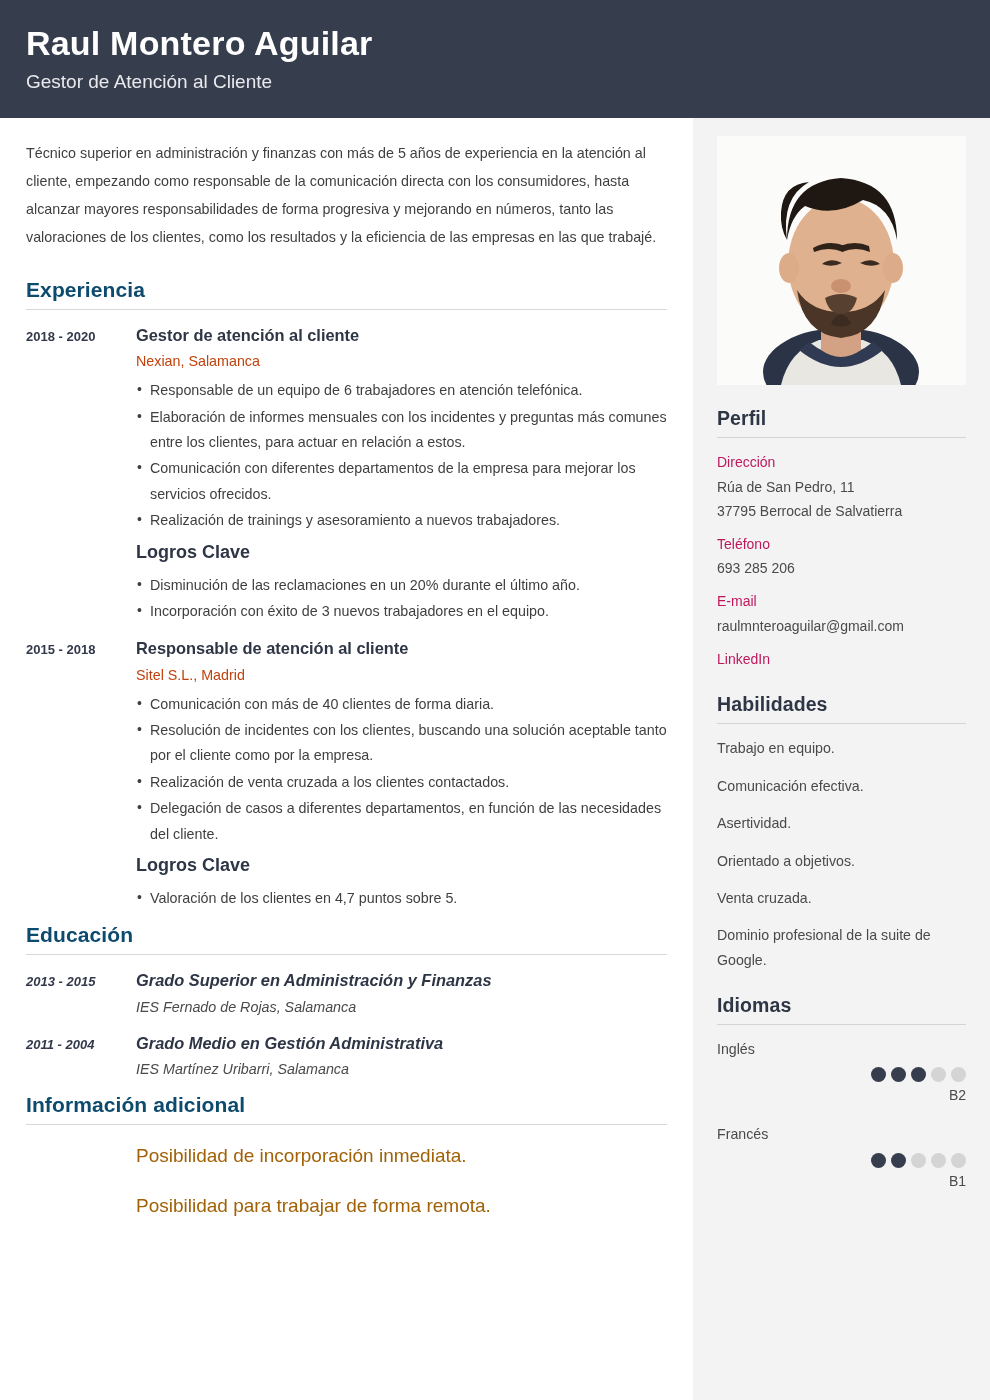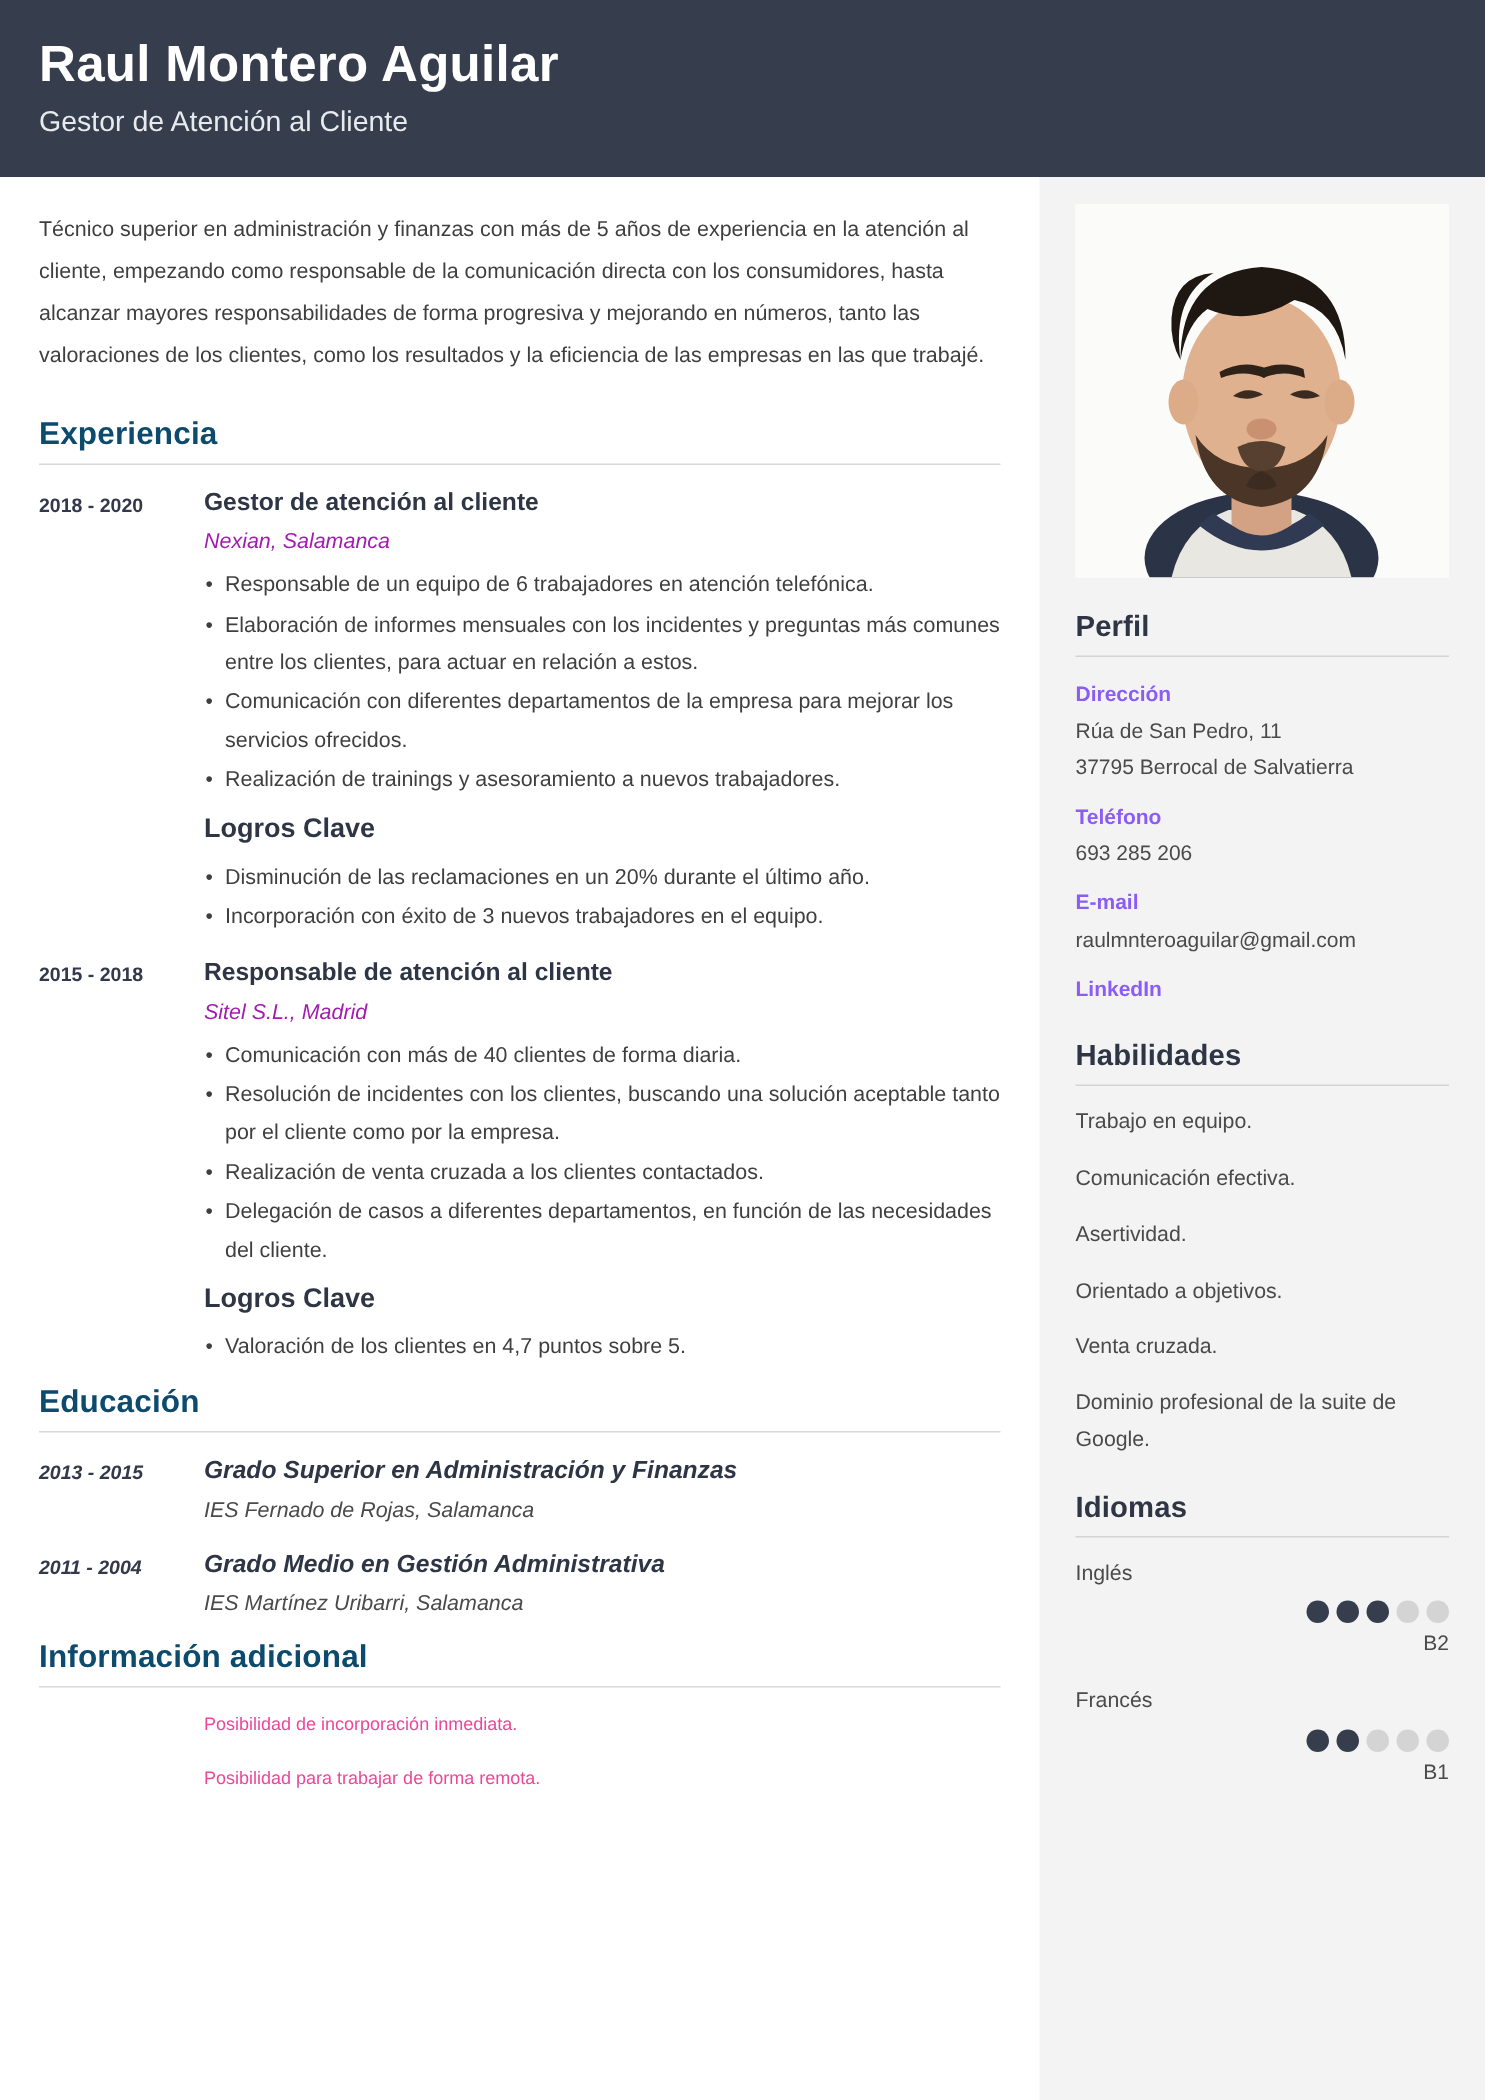--- a/index.html
+++ b/index.html
@@ -85,22 +85,21 @@
   .entry-body { flex: 1 1 auto; min-width: 0; }
 
   .entry-title {
     font-size: 16.4px;
     font-weight: bold;
     color: #2e3545;
     line-height: 1.5;
   }
   .entry-sub {
     font-size: 14.3px;
-    font-style: italic;
-    color: #a21caf;
+    color: #c2410c;
     line-height: 1.75;
     margin-top: 2px;
   }
   .entry-plain {
     font-size: 14.3px;
     color: #4a4a4a;
     line-height: 1.9;
     margin-top: 1px;
   }
 
@@ -124,22 +123,22 @@
 
   .achieve-head {
     font-size: 18px;
     font-weight: bold;
     color: #2e3545;
     line-height: 1.85;
     margin-top: 2px;
   }
 
   .info-line {
-    font-size: 12px;
-    color: #ec4899;
+    font-size: 19px;
+    color: #a16207;
     line-height: 1.9;
     margin-bottom: 13px;
   }
 
   .edu-block { margin-bottom: 10px; font-style: italic; }
   .exp-block { margin-bottom: 10px; }
 
   
   .photo-frame {
     width: 249px;
@@ -158,22 +157,22 @@
     color: #2e3545;
     letter-spacing: 0.1px;
   }
   .side-rule {
     border: 0;
     border-top: 1px solid #d4d4d4;
     margin: 7px 0 12px 0;
   }
   .side-label {
     font-size: 14px;
-    font-weight: bold;
-    color: #8b5cf6;
+    font-weight: normal;
+    color: #be185d;
     line-height: 1.75;
     margin-top: 9px;
   }
   .side-value {
     font-size: 14px;
     color: #4a4a4a;
     line-height: 1.72;
   }
   .skill-item {
     font-size: 14.2px;

